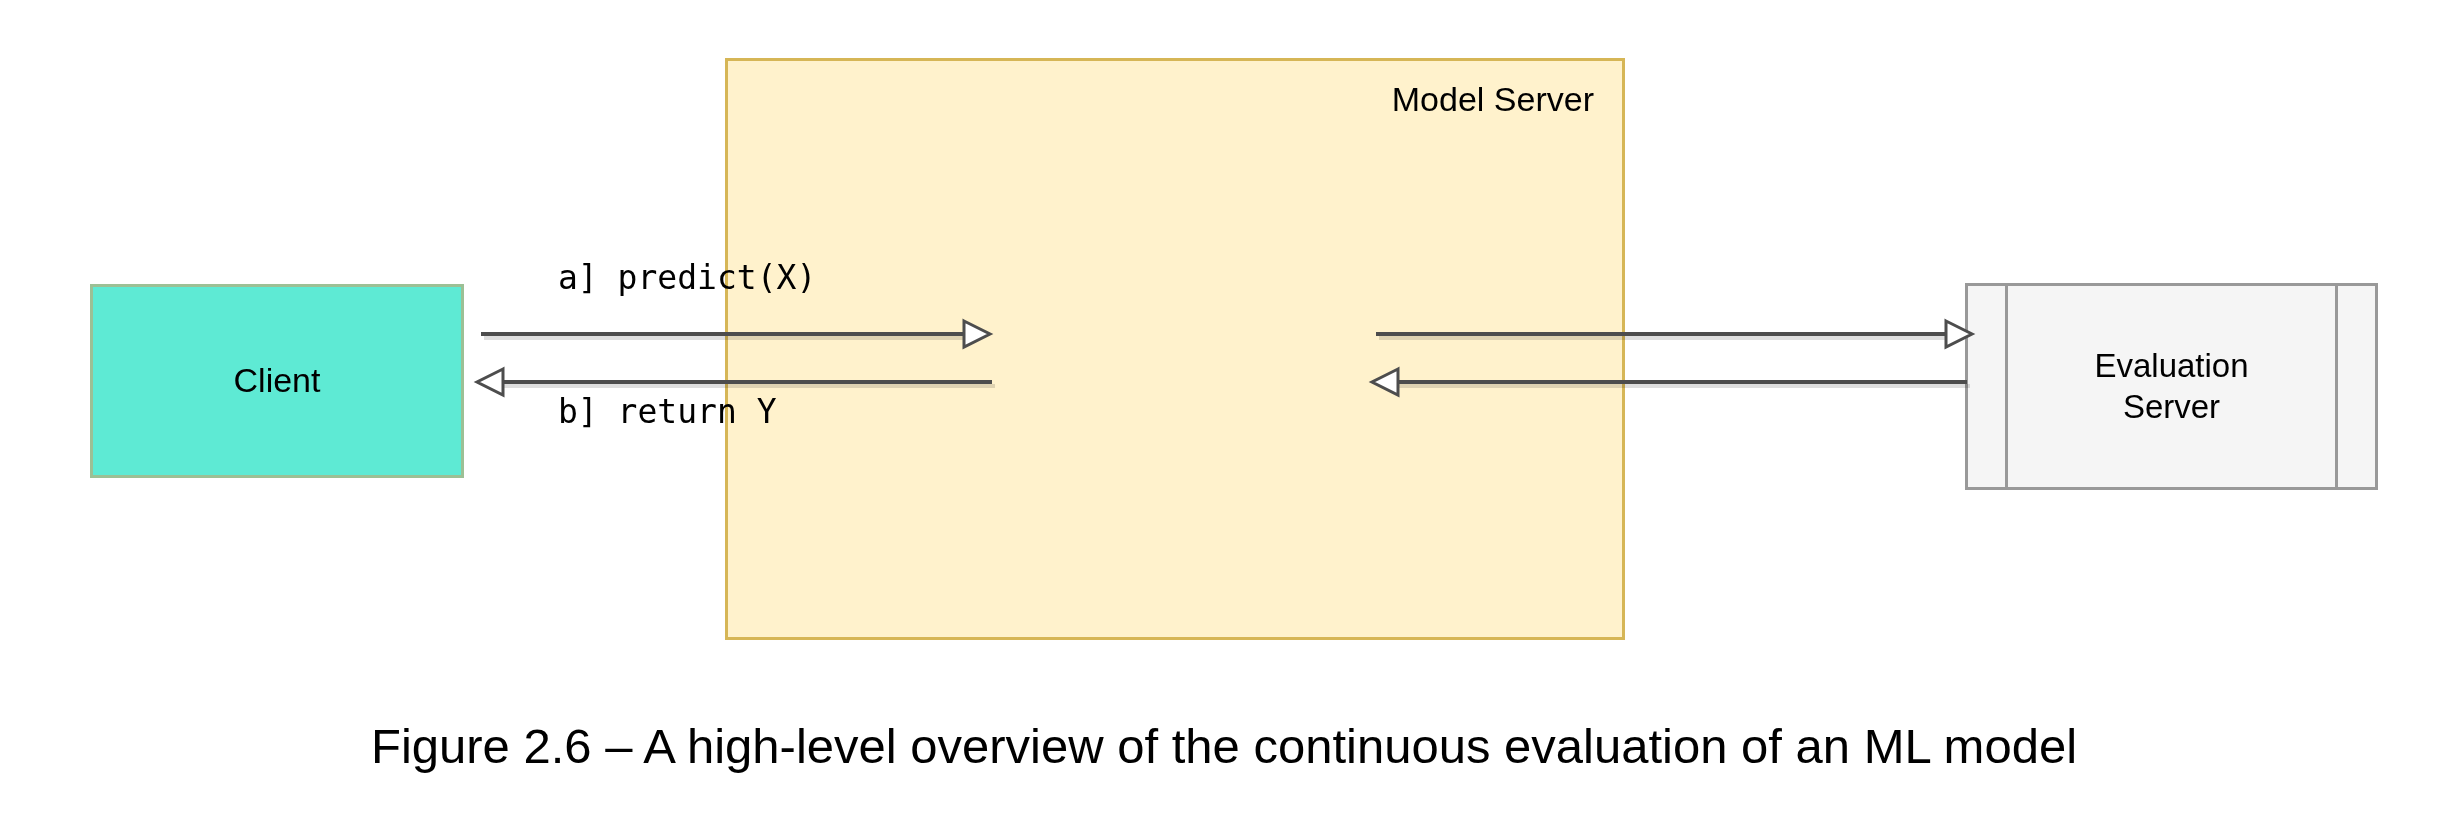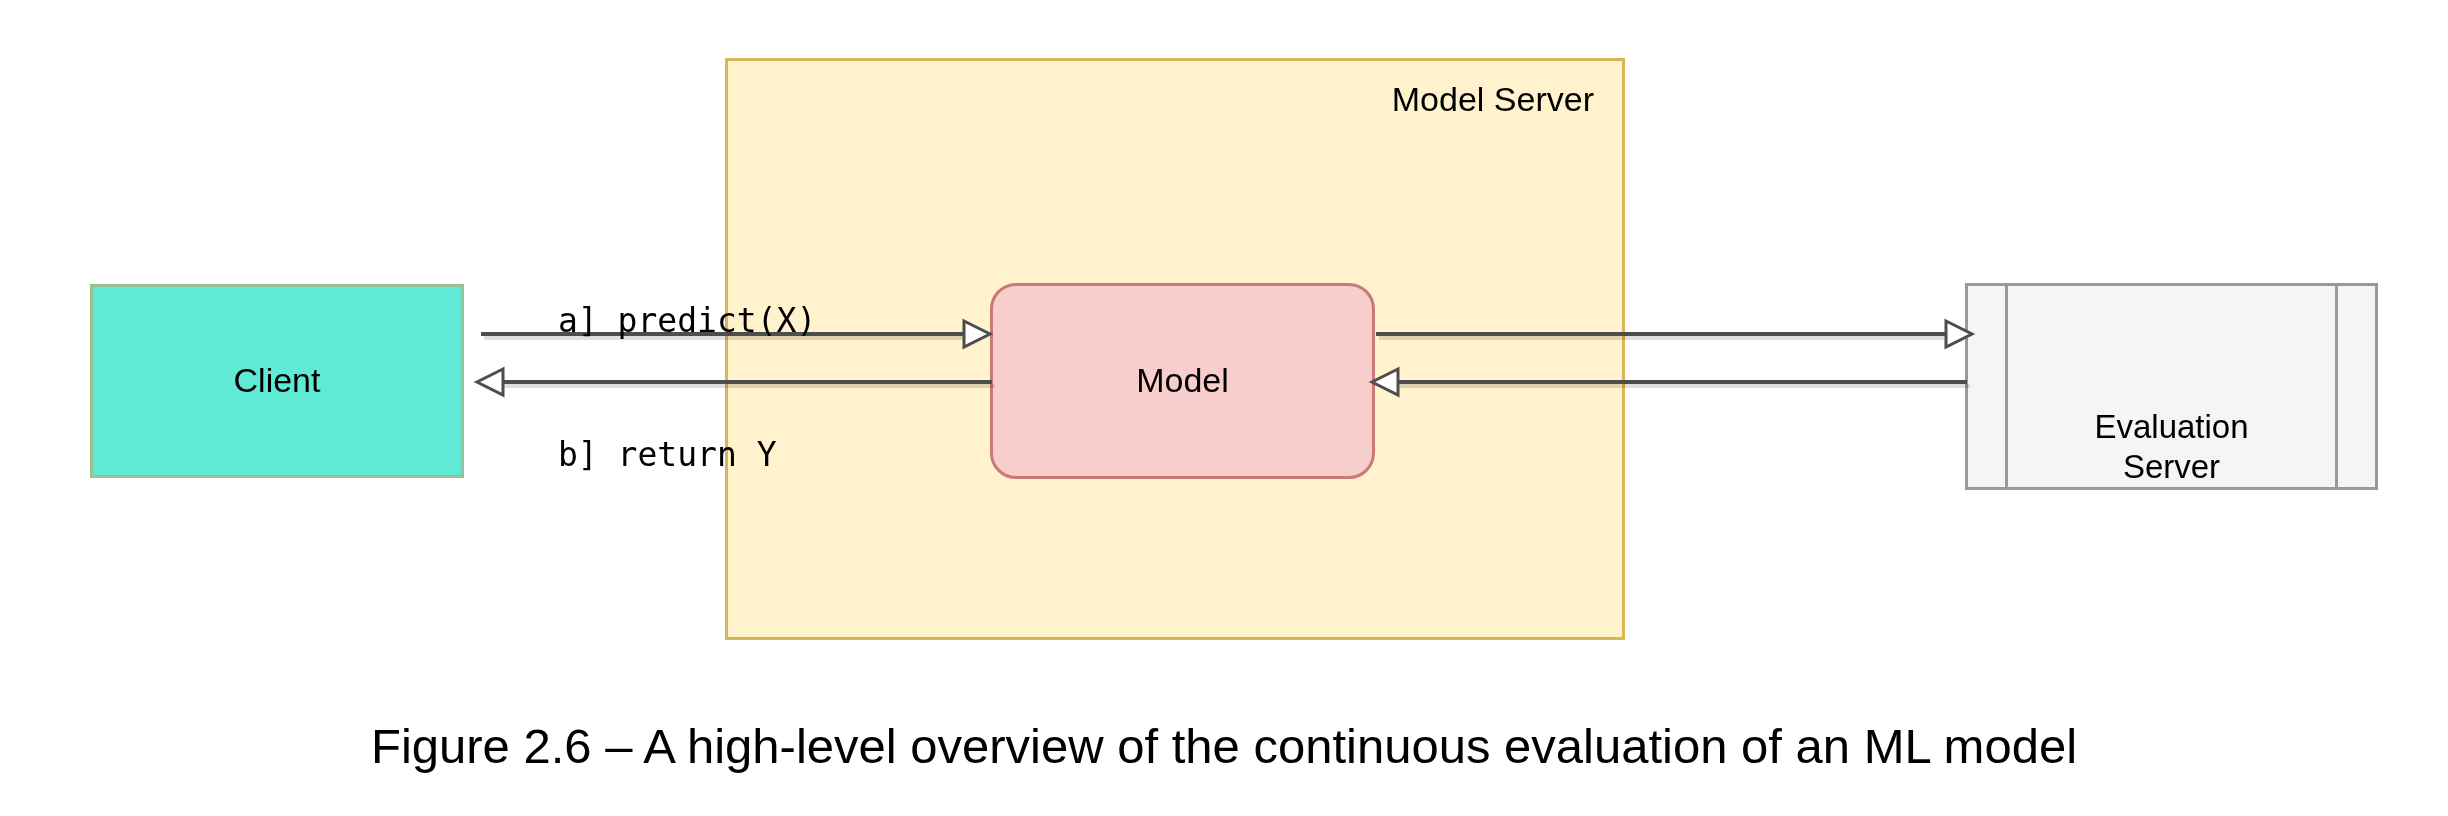--- a/index.html
+++ b/index.html
@@ -83,21 +83,20 @@
   #eval-service {
     left: 1965px;
     top: 283px;
     width: 413px;
     height: 207px;
     background: #f5f5f5;
     border: 3px solid #999999;
     z-index: 3;
     font-size: 33px;
     color: #000000;
-    align-items: flex-end;
   }
   .uml-bar {
     position: absolute;
     top: 0;
     bottom: 0;
     width: 3px;
     background: #999999;
   }
   .uml-bar.left  { left: 37px; }
   .uml-bar.right { right: 37px; }
@@ -128,21 +127,20 @@
   .arrow-svg { position: absolute; z-index: 6; overflow: visible; }
 
   
   .edge-label {
     position: absolute;
     font-family: "DejaVu Sans Mono", "Liberation Mono", monospace;
     font-size: 33px;
     color: #000000;
     white-space: nowrap;
     z-index: 7;
-    margin-top: 43px;
   }
 
   
   #caption {
     position: absolute;
     left: 0;
     right: 0;
     top: 718px;
     text-align: center;
     font-size: 49px;
@@ -156,23 +154,20 @@
 <div id="figure-root">
 
   <div class="node" id="model-server">
     <span id="model-server-label">Model Server</span>
   </div>
 
   <div class="node" id="client">
     <span>Client</span>
   </div>
 
-  <div class="node" id="model">
-    <span>Model</span>
-  </div>
 
   <div class="node" id="eval-service">
     <span class="uml-bar left"></span>
     <span class="uml-bar right"></span>
     <span id="eval-service-label">
       <span>Evaluation</span><br>
       <span>Server</span>
     </span>
   </div>
 

